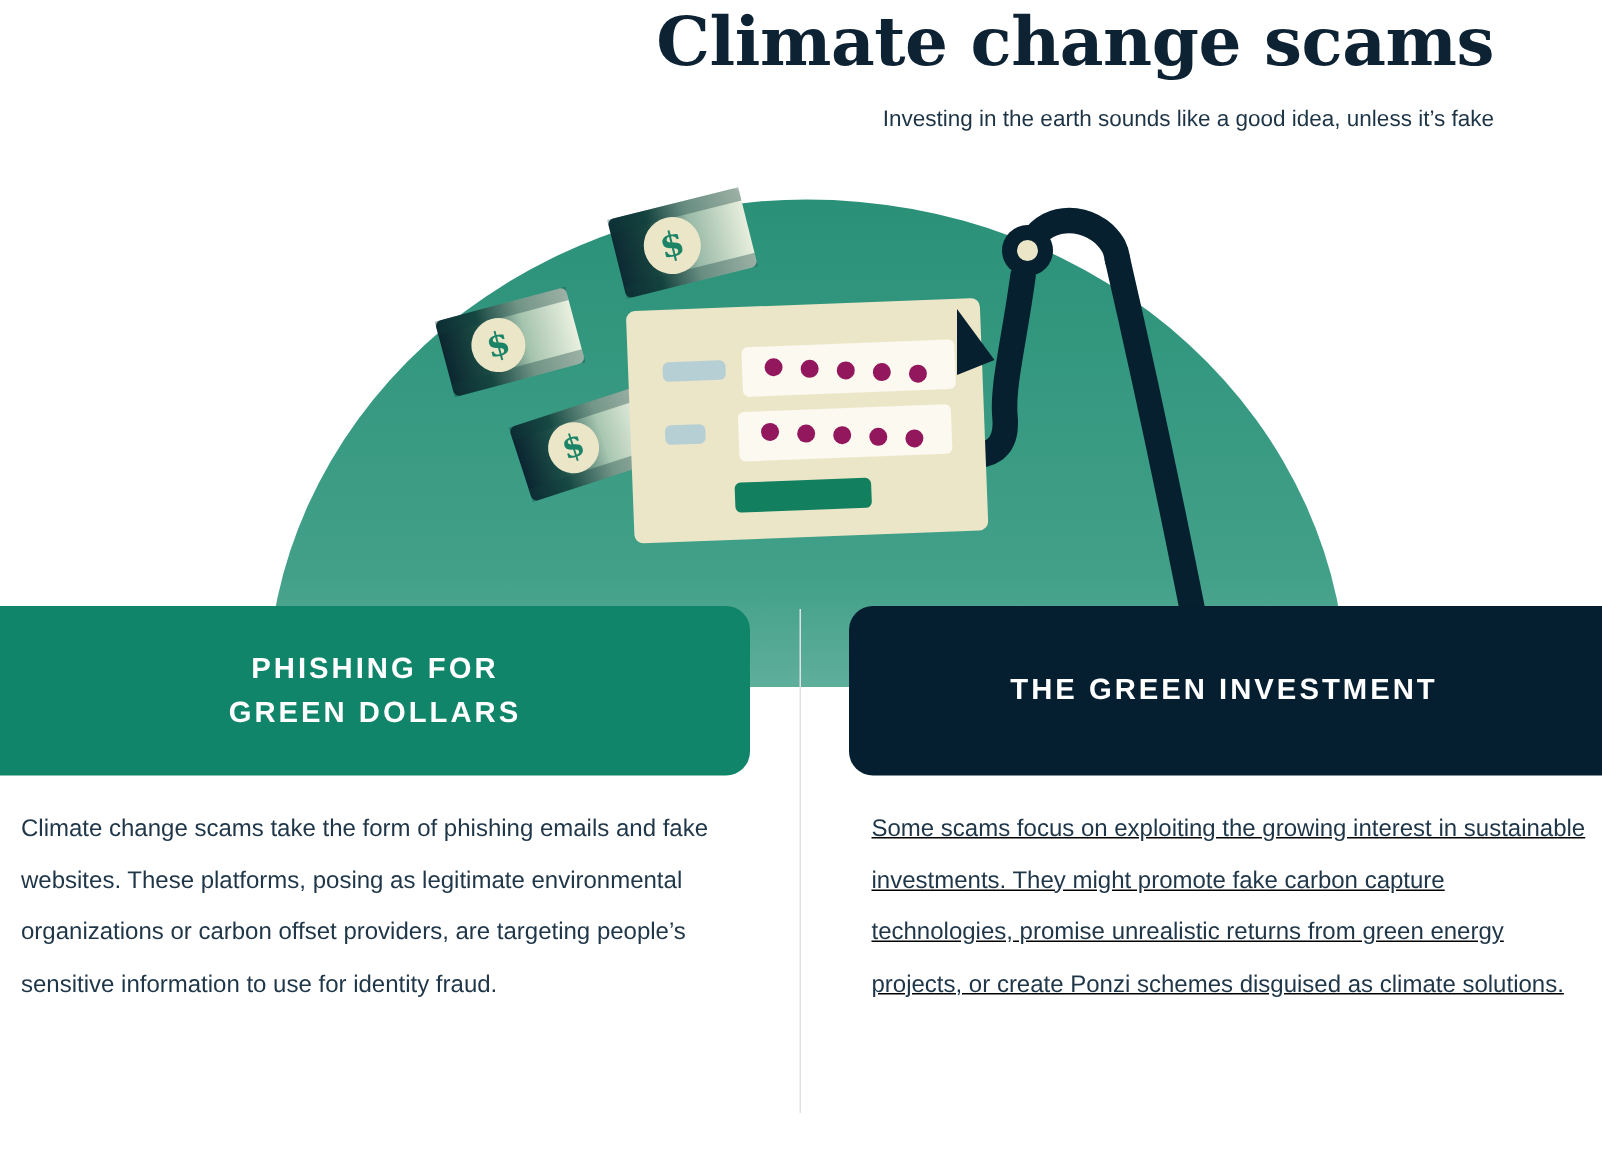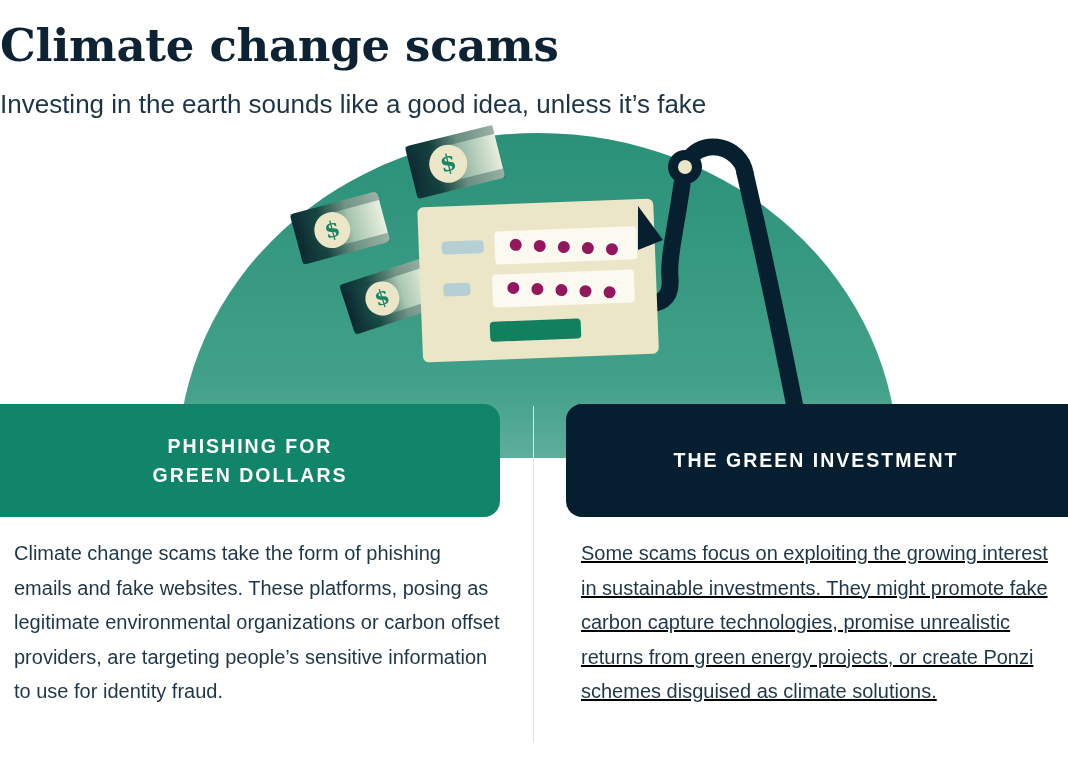--- a/index.html
+++ b/index.html
@@ -18,35 +18,35 @@
     width: 1068px;
     height: 776px;
     background: #ffffff;
   }
 
   
   .header {
     position: absolute;
     top: 0; left: 0;
     width: 996px;
-    text-align: left;
-    padding-top: 20px;
+    text-align: right;
+    padding-top: 2px;
   }
   .page-title {
     font-family: "DejaVu Serif", "Liberation Serif", serif;
     font-size: 45px;
     font-weight: 700;
     letter-spacing: -0.3px;
     color: #0d2233;
     line-height: 1.15;
   }
   .page-subtitle {
     margin-top: 16px;
     font-family: "Liberation Sans", sans-serif;
-    font-size: 26px;
+    font-size: 15px;
     font-weight: 400;
     color: #1d3446;
     line-height: 1.3;
   }
 
   
   .illustration {
     position: absolute;
     left: 0;
     top: 118px;
@@ -114,21 +114,21 @@
     height: 240px;
   }
   .col {
     position: absolute;
     top: 0;
   }
   .col-left  { left: 14px;  width: 490px; }
   .col-right { left: 581px; width: 480px; text-decoration: underline; }
   .col-body {
     font-family: "Liberation Sans", sans-serif;
-    font-size: 20px;
+    font-size: 16px;
     font-weight: 400;
     line-height: 34.5px;
     color: #1f3648;
   }
 </style>
 </head>
 <body>
 
 <div class="page">
 

